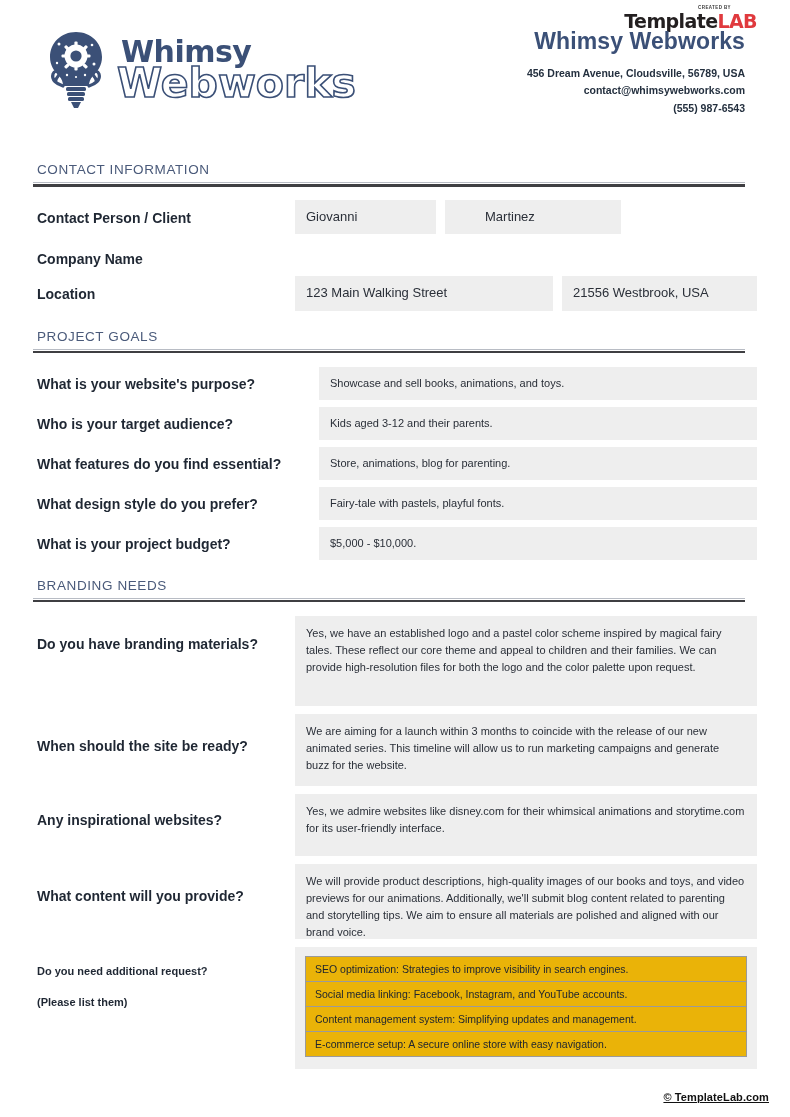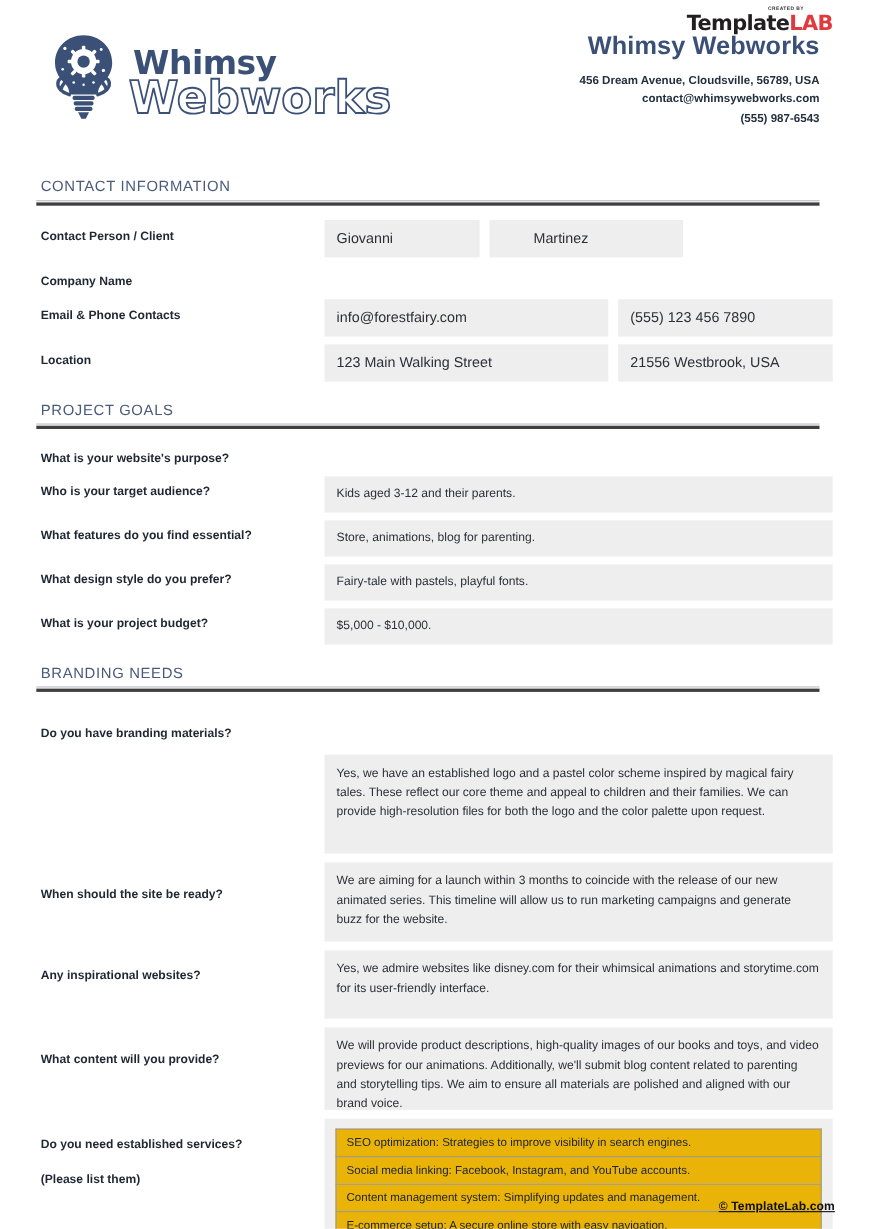--- a/index.html
+++ b/index.html
@@ -52,21 +52,21 @@
   .header {
     position: relative;
     height: 118px;
     padding-top: 26px;
   }
   .brand-block {
     position: absolute;
     left: 12px;
     top: 30px;
     display: flex;
-    align-items: flex-end;
+    align-items: center;
     gap: 10px;
   }
   .bulb-wrap { width: 62px; height: 80px; position: relative; }
   .brand-words { line-height: 1; }
   .brand-words .w1 {
     font-size: 30px;
     font-weight: bold;
     color: #3b5077;
     letter-spacing: -0.5px;
     font-family: "DejaVu Sans", sans-serif;
@@ -138,21 +138,21 @@
 
   
   .qa-row {
     display: flex;
     align-items: flex-start;
     margin-bottom: 6px;
   }
   .qa-label {
     width: 262px;
     flex: 0 0 262px;
-    font-size: 11px;
+    font-size: 14px;
     font-weight: bold;
     color: #1f2733;
     padding-top: 7px;
     padding-left: 4px;
     box-sizing: border-box;
     line-height: 1.45;
   }
   .qa-answer {
     flex: 1 1 auto;
     background: #eeeeee;
@@ -179,30 +179,30 @@
   .cell.half-a { width: 141px; flex: 0 0 141px; }
   .cell.half-b { width: 176px; flex: 0 0 176px; padding-left: 40px; }
   .cell.wide-a { width: 258px; flex: 0 0 258px; }
   .cell.wide-b { flex: 1 1 auto; }
 
   
   .contact-row .qa-label { padding-top: 8px; }
   .contact-row { margin-bottom: 7px; }
 
   
-  .goals-row { margin-bottom: 7px; }
+  .goals-row { margin-bottom: 7px; gap: 24px; }
   .goals-row .qa-answer { padding-top: 8px; padding-bottom: 8px; }
 
   
   .brand-row { margin-bottom: 8px; }
   .brand-row .qa-answer {
     padding-top: 9px;
     padding-bottom: 9px;
   }
-  .h-a { height: 90px; margin-top: 44px; }
+  .h-a { height: 90px; }
   .h-b { height: 72px; }
   .h-c { height: 62px; }
   .h-d { height: 75px; }
 
   .brand-row.r-a .qa-label { padding-top: 18px; }
   .brand-row.r-b .qa-label { padding-top: 22px; }
   .brand-row.r-c .qa-label { padding-top: 16px; }
   .brand-row.r-d .qa-label { padding-top: 22px; }
 
   
@@ -238,21 +238,21 @@
     color: #20262f;
     padding: 6px 9px;
     box-sizing: border-box;
     border-bottom: none;
   }
   .service-item:last-child { border-bottom: 1px solid #9a9a9a; }
 
   
   .footer {
     position: absolute;
-    right: 31px;
+    right: 21px;
     bottom: 14px;
     font-size: 11px;
     font-weight: bold;
     color: #111111;
     text-decoration: underline;
     letter-spacing: 0.1px;
   }
 </style>
 </head>
 <body>
@@ -328,46 +328,40 @@
       <div class="qa-answer split">
         <div class="cell half-a">Giovanni</div>
         <div class="cell half-b">Martinez</div>
       </div>
     </div>
 
     <div class="qa-row contact-row">
       <div class="qa-label">Company Name</div>
     </div>
 
-    <div class="qa-row contact-row">
-      <div class="qa-label">Email &amp; Phone Contacts</div>
-      <div class="qa-answer split">
-        <div class="cell wide-a">info@forestfairy.com</div>
-        <div class="cell wide-b">(555) 123 456 7890</div>
-      </div>
-    </div>
 
     <div class="qa-row contact-row">
       <div class="qa-label">Location</div>
       <div class="qa-answer split">
         <div class="cell wide-a">123 Main Walking Street</div>
         <div class="cell wide-b">21556 Westbrook, USA</div>
       </div>
     </div>
   </div>
 
   <div class="section">
     <div class="section-title">PROJECT GOALS</div>
     <div class="rule-wrap">
       <div class="rule-thin"></div>
       <div class="rule-thick"></div>
     </div>
 
     <div class="qa-row goals-row">
       <div class="qa-label">What is your website's purpose?</div>
+      <div class="qa-answer">Showcase and sell books, animations, and toys.</div>
     </div>
     <div class="qa-row goals-row">
       <div class="qa-label">Who is your target audience?</div>
       <div class="qa-answer">Kids aged 3-12 and their parents.</div>
     </div>
     <div class="qa-row goals-row">
       <div class="qa-label">What features do you find essential?</div>
       <div class="qa-answer">Store, animations, blog for parenting.</div>
     </div>
     <div class="qa-row goals-row">
@@ -402,21 +396,21 @@
       <div class="qa-answer h-c">Yes, we admire websites like disney.com for their whimsical animations and storytime.com for its user-friendly interface.</div>
     </div>
 
     <div class="qa-row brand-row r-d">
       <div class="qa-label">What content will you provide?</div>
       <div class="qa-answer h-d">We will provide product descriptions, high-quality images of our books and toys, and video previews for our animations. Additionally, we'll submit blog content related to parenting and storytelling tips. We aim to ensure all materials are polished and aligned with our brand voice.</div>
     </div>
 
     <div class="services-row">
       <div class="services-label">
-        <span class="ln">Do you need established services?</span>
+        <span class="ln">Do you need additional request?</span>
         <span class="ln ln2">(Please list them)</span>
       </div>
       <div class="services-box">
         <div class="service-item">SEO optimization: Strategies to improve visibility in search engines.</div>
         <div class="service-item">Social media linking: Facebook, Instagram, and YouTube accounts.</div>
         <div class="service-item">Content management system: Simplifying updates and management.</div>
         <div class="service-item">E-commerce setup: A secure online store with easy navigation.</div>
       </div>
     </div>
   </div>

